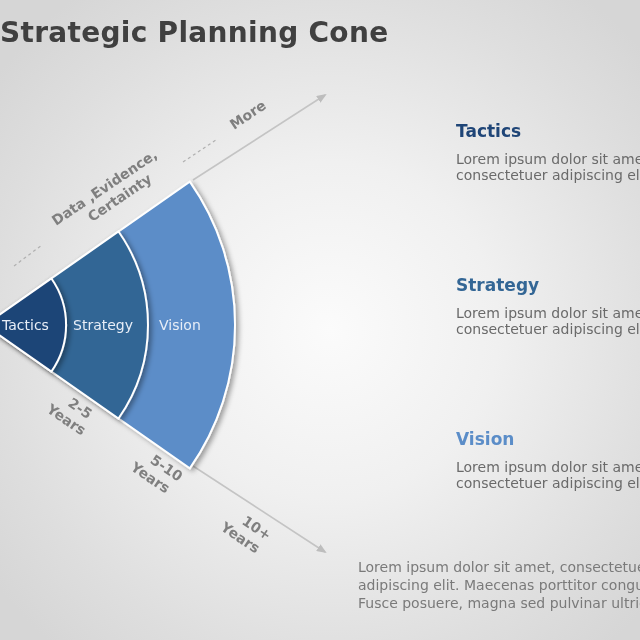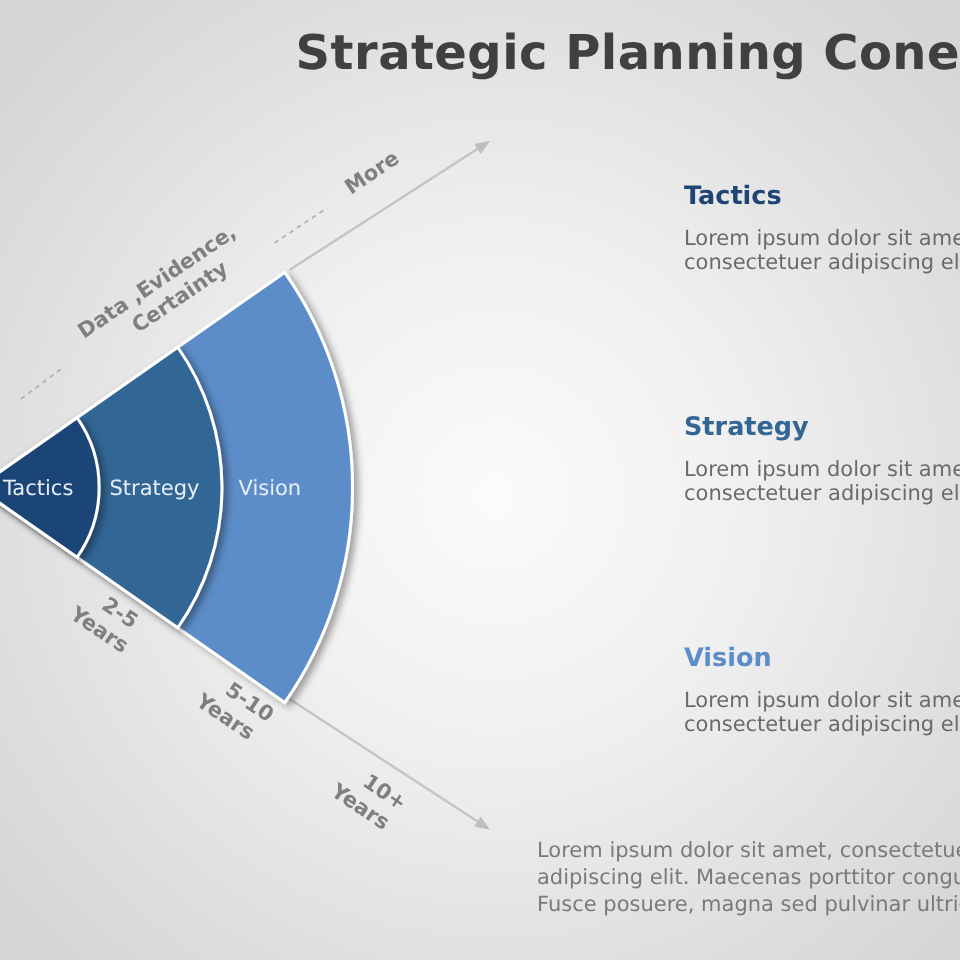--- a/index.html
+++ b/index.html
@@ -12,22 +12,22 @@
     body {
       position: relative;
       font-family: "DejaVu Sans", sans-serif;
       background: radial-gradient(ellipse 420px 420px at 330px 330px, #fbfbfb 0%, #f0f0f0 40%, #dedede 80%, #d6d6d6 100%);
     }
     .title {
       position: absolute;
       top: 16px;
       left: 0;
       width: 640px;
-      text-align: right;
-      font-size: 32px;
+      text-align: left;
+      font-size: 28px;
       font-weight: bold;
       color: #404040;
       letter-spacing: 0.3px;
     }
     svg.diagram {
       position: absolute;
       left: 0;
       top: 0;
       width: 640px;
       height: 640px;

